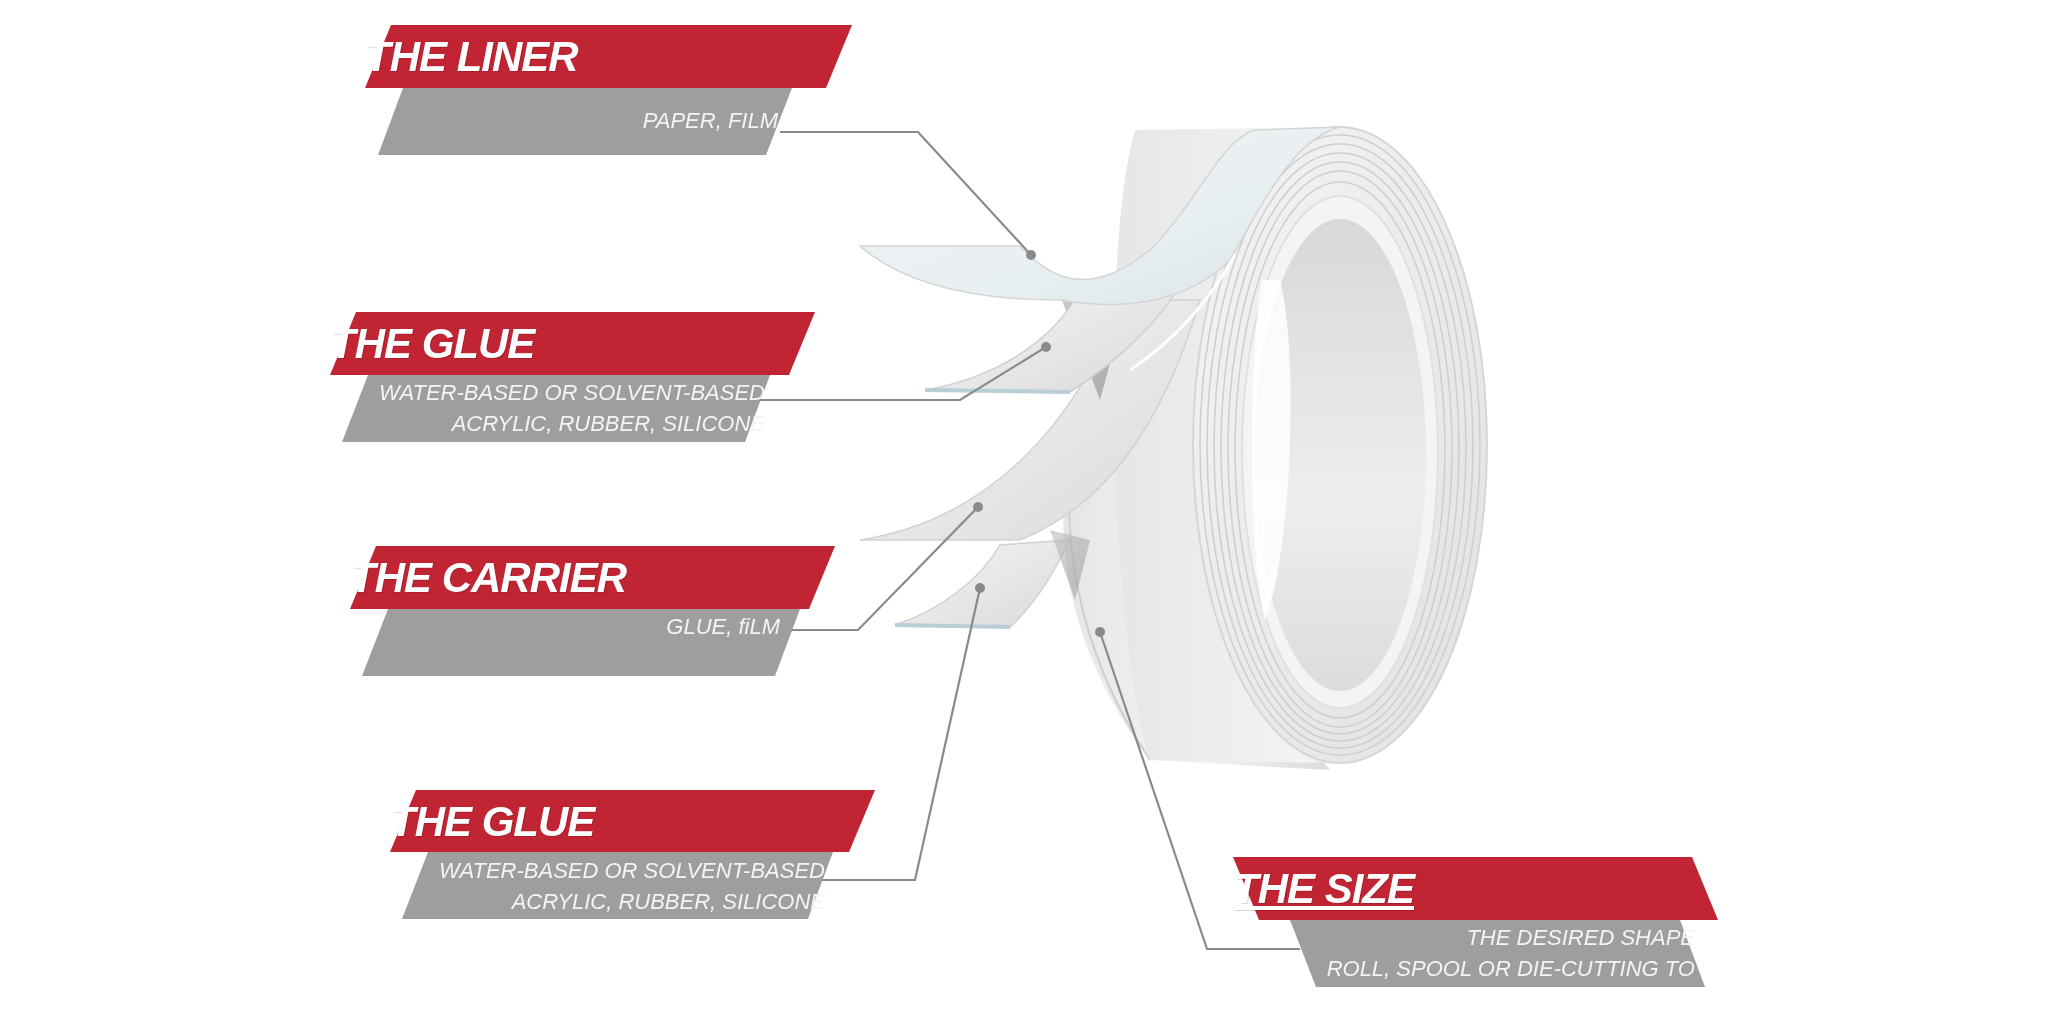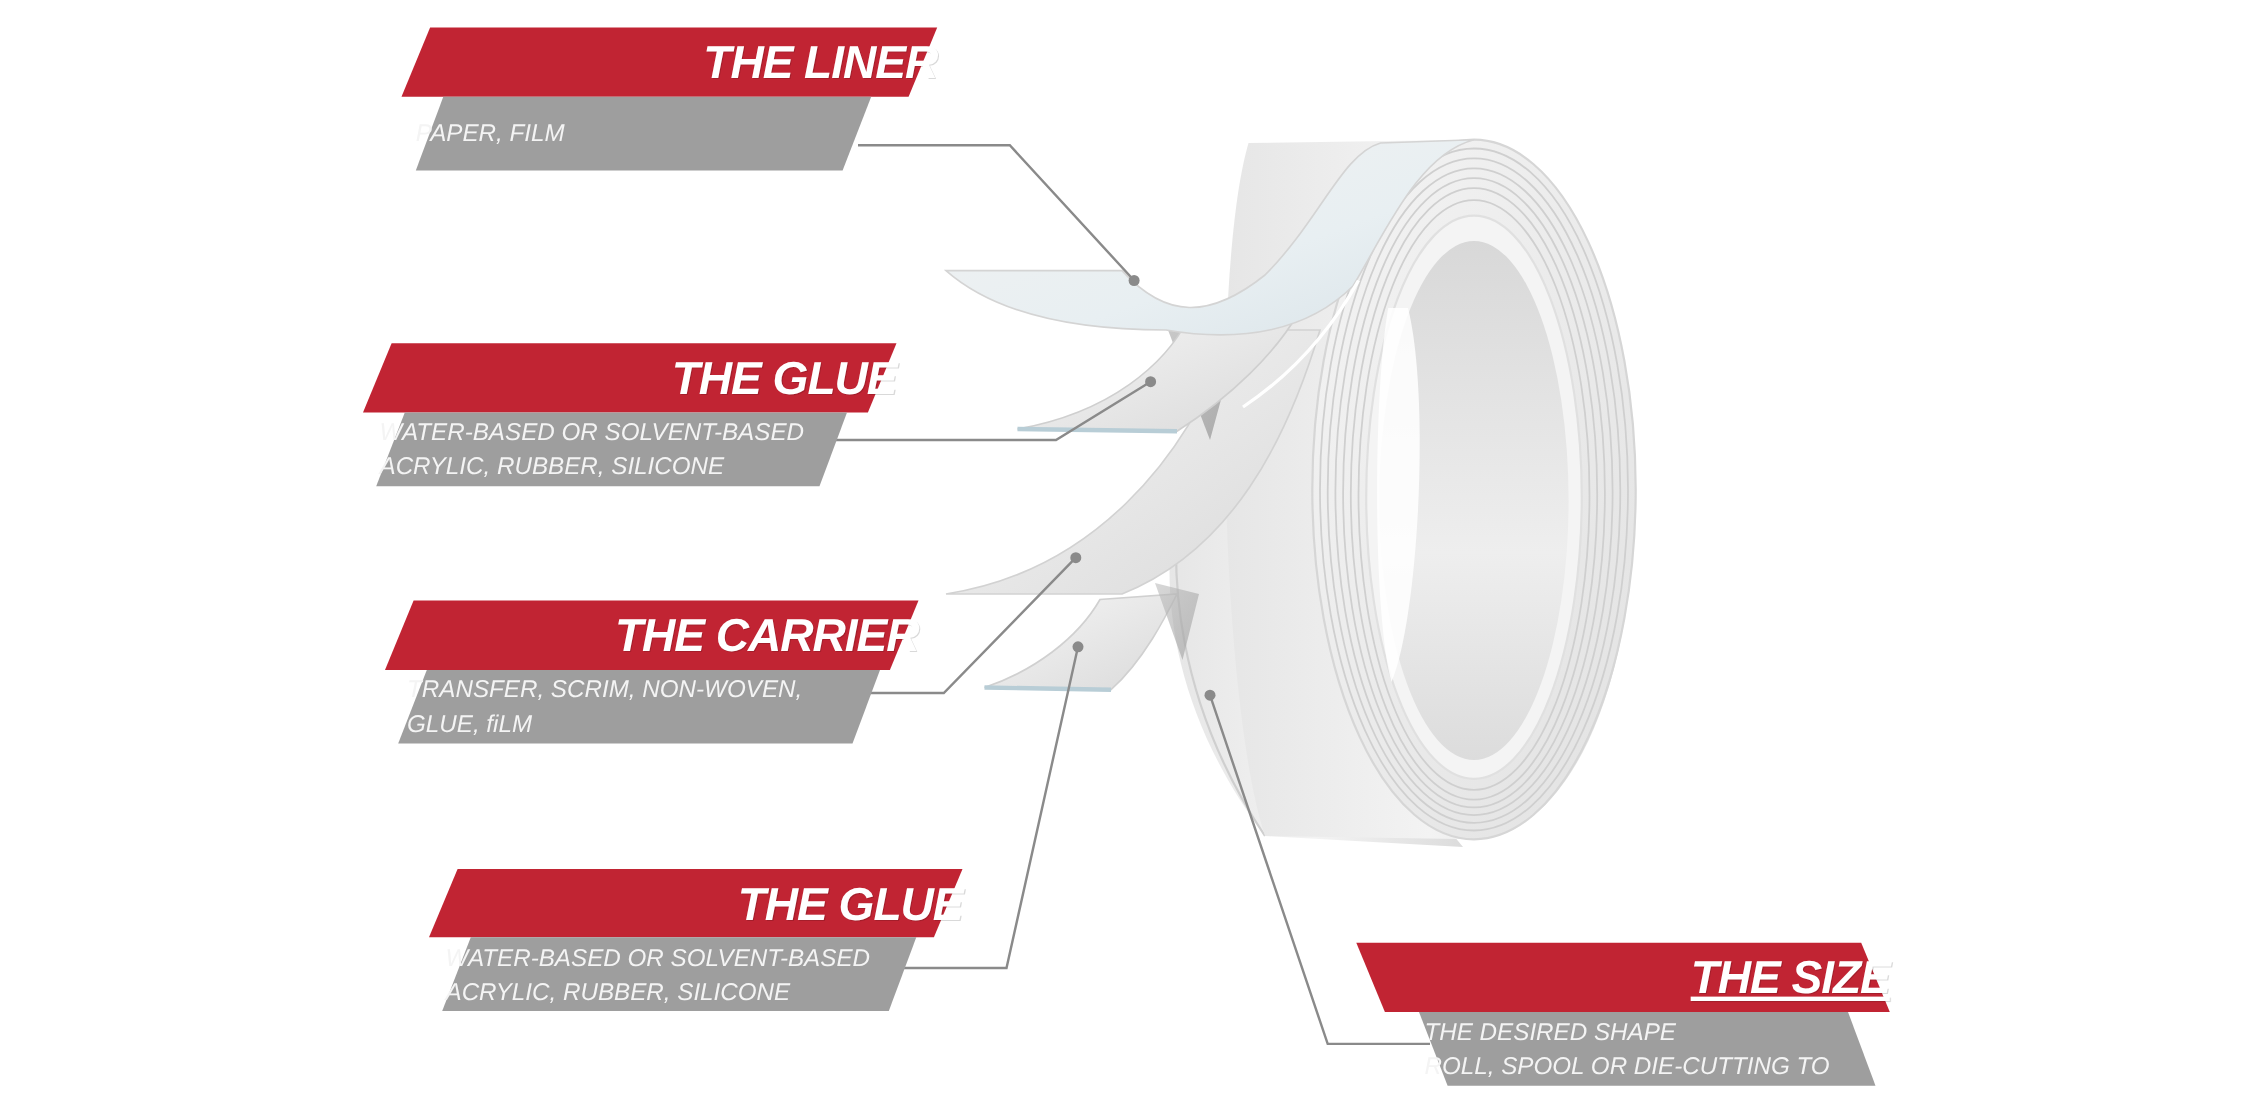--- a/index.html
+++ b/index.html
@@ -1,24 +1,24 @@
 <!DOCTYPE html>
 <html><head>
   <meta charset="utf-8">
   <style>
     html, body { margin: 0; padding: 0; background: #ffffff; }
     body { width: 2048px; height: 1017px; position: relative; overflow: hidden;
            font-family: "Liberation Sans", sans-serif; }
     #art { position: absolute; left: 0; top: 0; }
     .label { position: absolute; }
     .title { position: absolute; left: 0; right: 0; top: 0; height: 63px; line-height: 63px;
-             text-align: right; color: #ffffff; font-weight: bold; font-style: italic;
+             text-align: left; color: #ffffff; font-weight: bold; font-style: italic;
              font-size: 42px; letter-spacing: -1px; font-family: "Liberation Sans", sans-serif;
              text-shadow: 1px 1px 0 rgba(0,0,0,0.15); }
-    .sub { position: absolute; text-align: left; color: #f4f4f4; font-style: italic;
+    .sub { position: absolute; text-align: right; color: #f4f4f4; font-style: italic;
            font-size: 22px; line-height: 31px; font-family: "Liberation Sans", sans-serif;
            font-weight: normal; }
   </style>
 </head>
 <body>
 
 <svg id="art" width="2048" height="1017" viewBox="0 0 2048 1017">
   <defs>
     <linearGradient id="gFace" x1="0" y1="0" x2="1" y2="1">
       <stop offset="0" stop-color="#f4f4f4"></stop>
@@ -132,21 +132,20 @@
   <div class="title" style="position:absolute;left:330px;top:312px;width:485px;">THE GLUE</div>
   <div class="sub" style="left:345px;top:377px;width:420px;">
     <div>WATER-BASED OR SOLVENT-BASED</div>
     <div>ACRYLIC, RUBBER, SILICONE</div>
   </div>
 </div>
 
 <div class="label">
   <div class="title" style="position:absolute;left:350px;top:546px;width:485px;">THE CARRIER</div>
   <div class="sub" style="left:370px;top:611px;width:410px;">
-    <div>TRANSFER, SCRIM, NON-WOVEN,</div>
     <div>GLUE, fiLM</div>
   </div>
 </div>
 
 <div class="label">
   <div class="title" style="position:absolute;left:390px;top:790px;width:485px;">THE GLUE</div>
   <div class="sub" style="left:405px;top:855px;width:420px;">
     <div>WATER-BASED OR SOLVENT-BASED</div>
     <div>ACRYLIC, RUBBER, SILICONE</div>
   </div>

